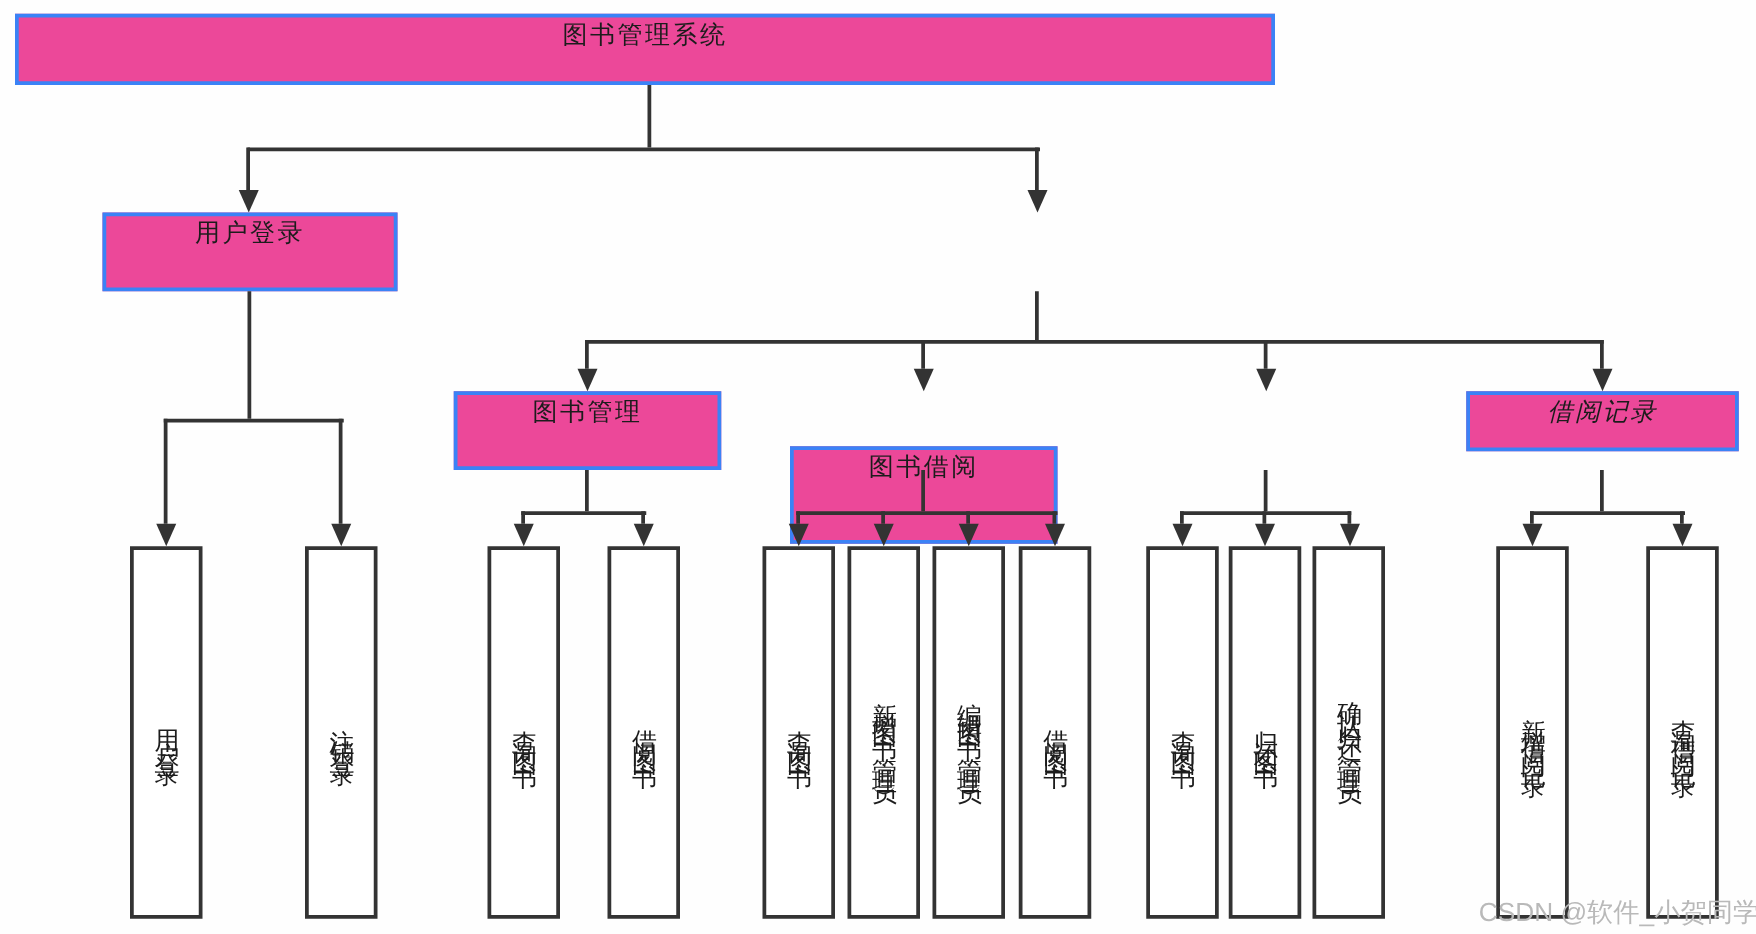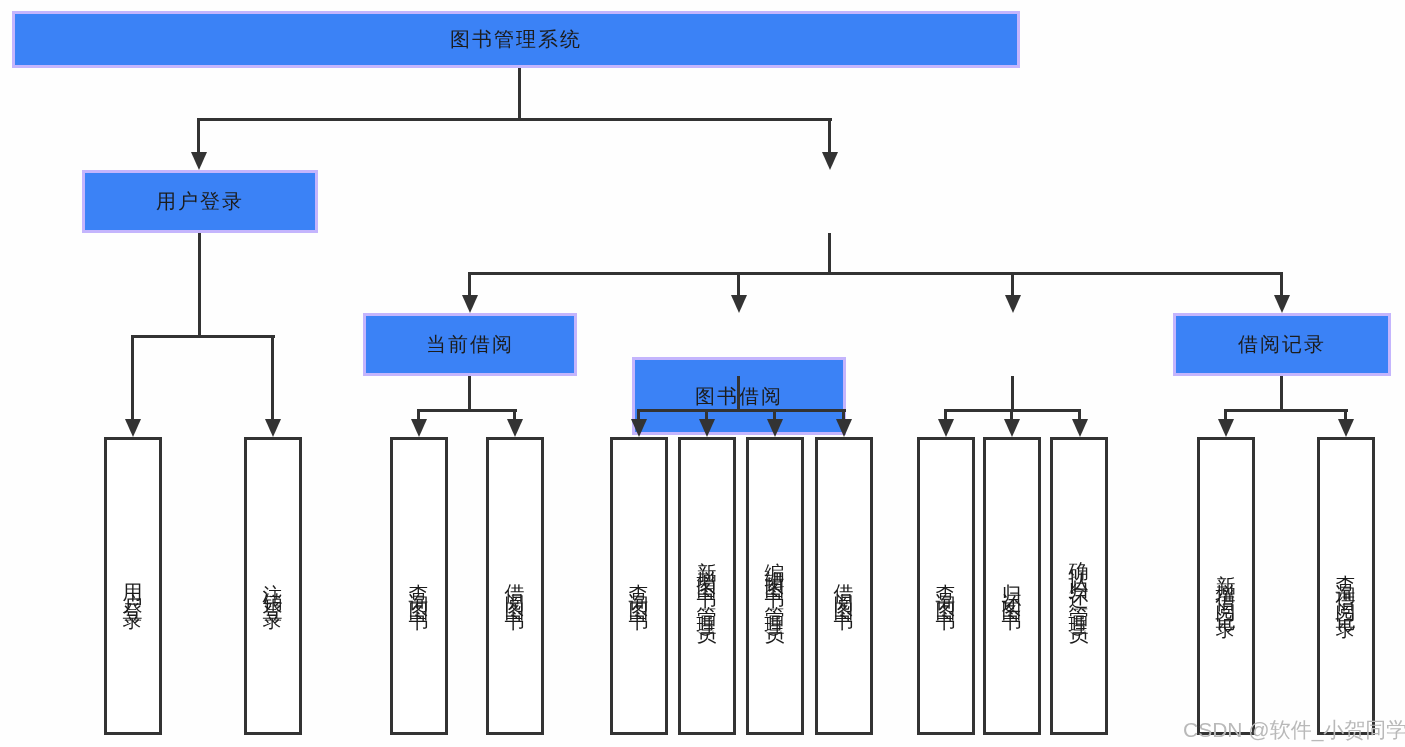--- a/index.html
+++ b/index.html
@@ -12,24 +12,24 @@
     position: relative;
     width: 1405px;
     height: 747px;
     background: #fefefe;
     overflow: hidden;
   }
   
   .box {
     position: absolute;
     box-sizing: border-box;
-    border: 3px solid #c4b5fd;
-    background: #3b82f6;
+    border: 3px solid #3b82f6;
+    background: #ec4899;
     display: flex;
-    align-items: center;
+    align-items: flex-start;
     justify-content: center;
   }
   .box .lbl {
     font-size: 20px;
     letter-spacing: 2px;
     color: #1c1c1c;
     white-space: nowrap;
   }
   
   .leaf {
@@ -105,26 +105,26 @@
   <div class="vl" style="left:468px; top:272px; height:23px;"></div>
   <div class="ah" style="left:462px; top:295px;"></div>
   <div class="vl" style="left:737px; top:272px; height:23px;"></div>
   <div class="ah" style="left:731px; top:295px;"></div>
   <div class="vl" style="left:1011px; top:272px; height:23px;"></div>
   <div class="ah" style="left:1005px; top:295px;"></div>
   <div class="vl" style="left:1280px; top:272px; height:23px;"></div>
   <div class="ah" style="left:1274px; top:295px;"></div>
 
   <div class="box" style="left:363px; top:313px; width:214px; height:63px;">
-    <span class="lbl">当前借阅</span>
+    <span class="lbl">图书管理</span>
   </div>
   <div class="box" style="left:632px; top:313px; width:214px; height:78px;margin-top:44px;">
     <span class="lbl">图书借阅</span>
   </div>
-  <div class="box" style="left:1173px; top:313px; width:218px; height:63px;">
+  <div class="box" style="left:1173px; top:313px; width:218px; height:48px;font-style:italic;">
     <span class="lbl">借阅记录</span>
   </div>
 
   <div class="vl" style="left:468px; top:376px; height:33px;"></div>
   <div class="hl" style="left:417px; top:409px; width:100px;"></div>
   <div class="vl" style="left:417px; top:409px; height:10px;"></div>
   <div class="ah" style="left:411px; top:419px;"></div>
   <div class="vl" style="left:513px; top:409px; height:10px;"></div>
   <div class="ah" style="left:507px; top:419px;"></div>
 

